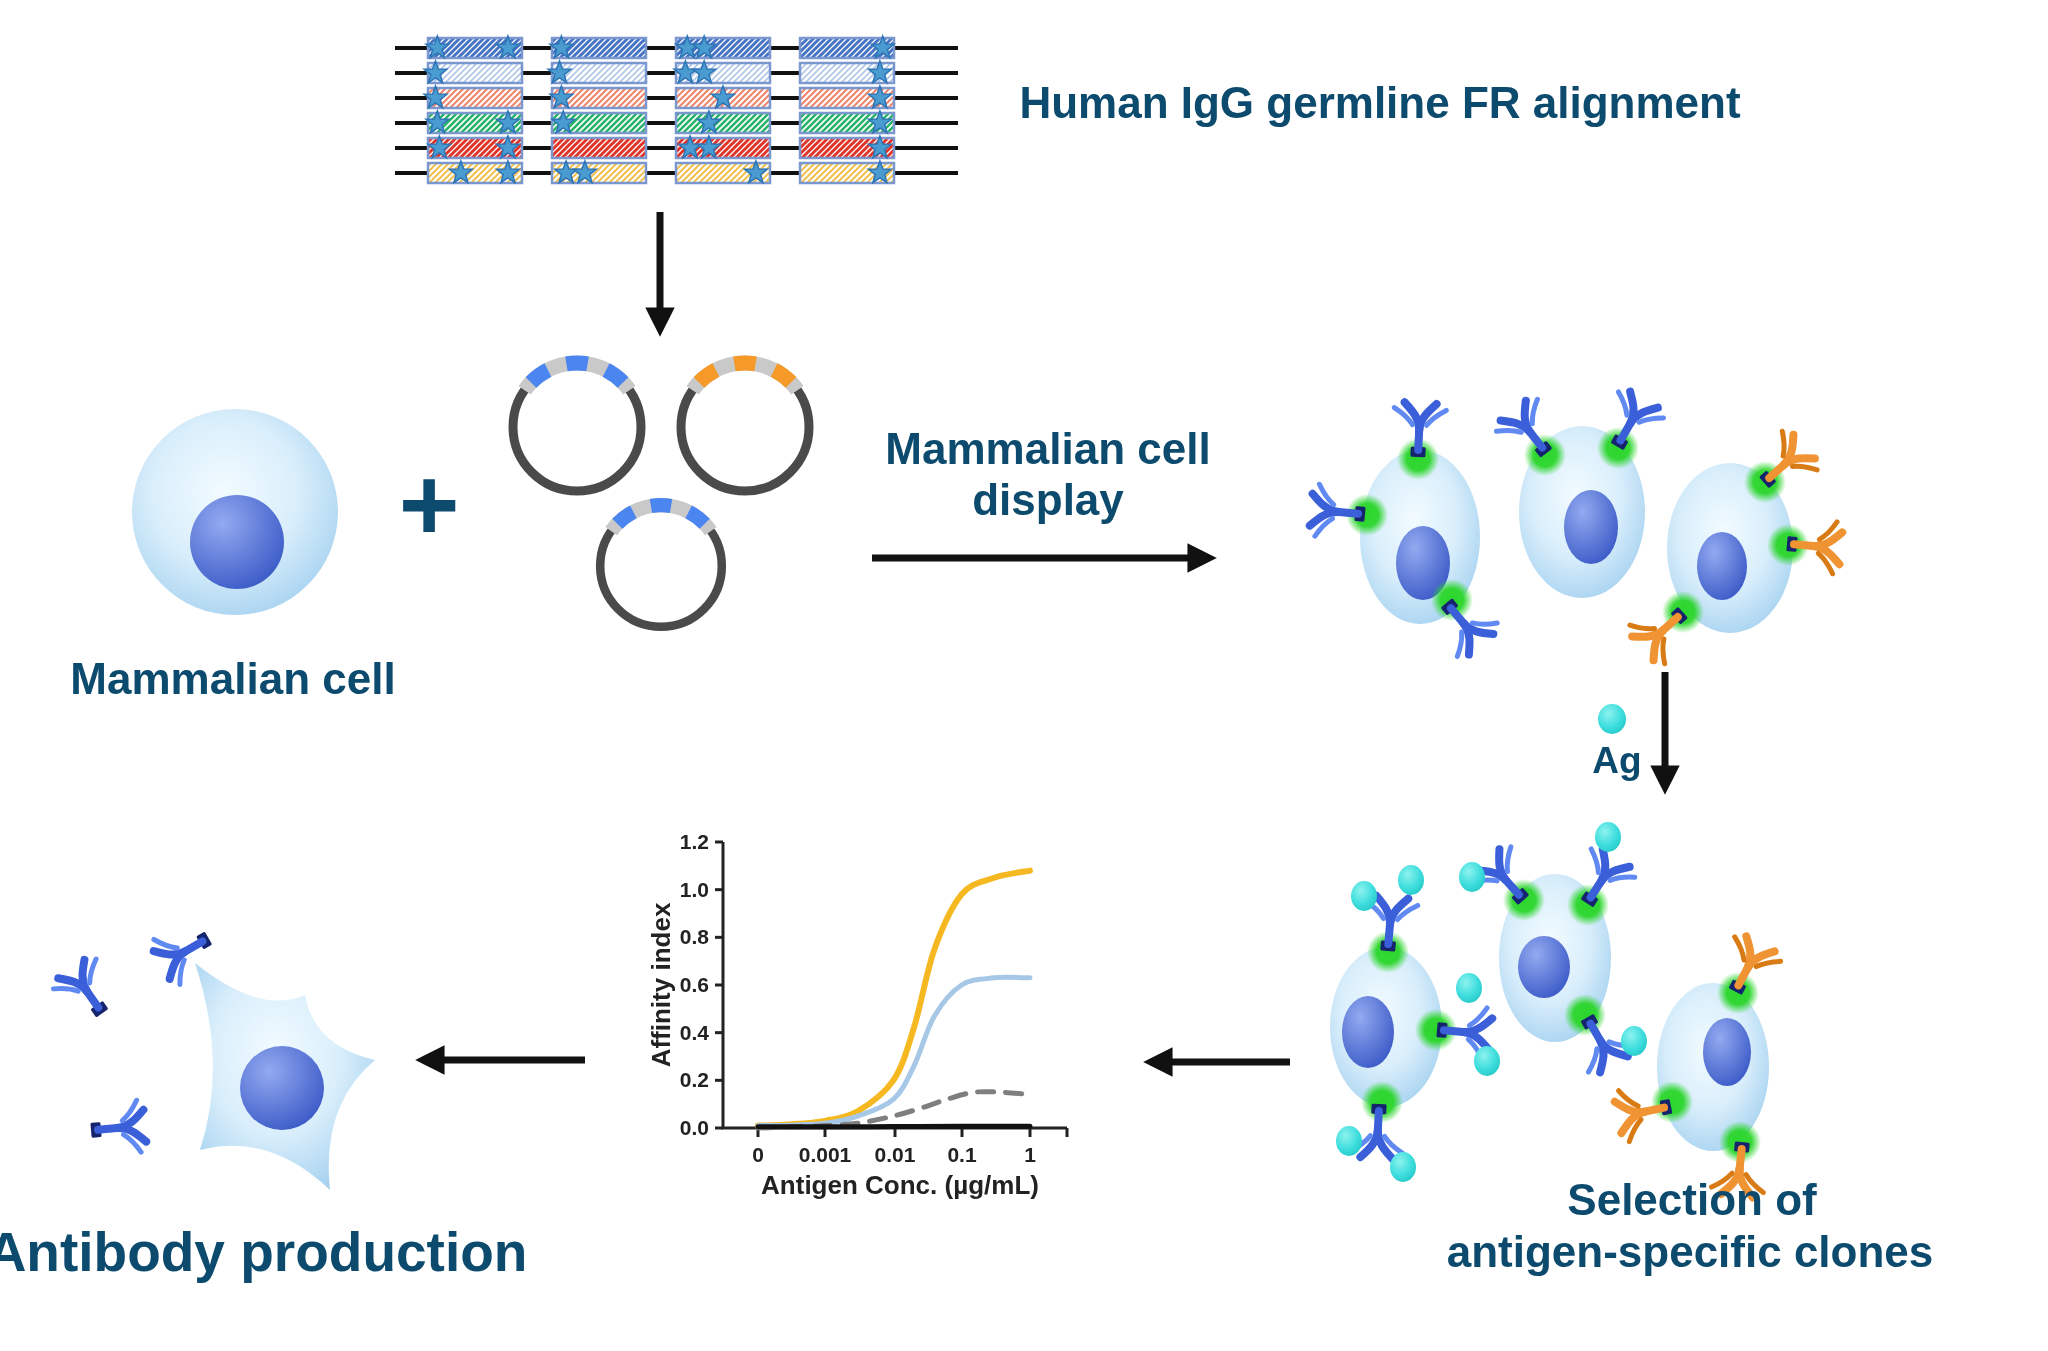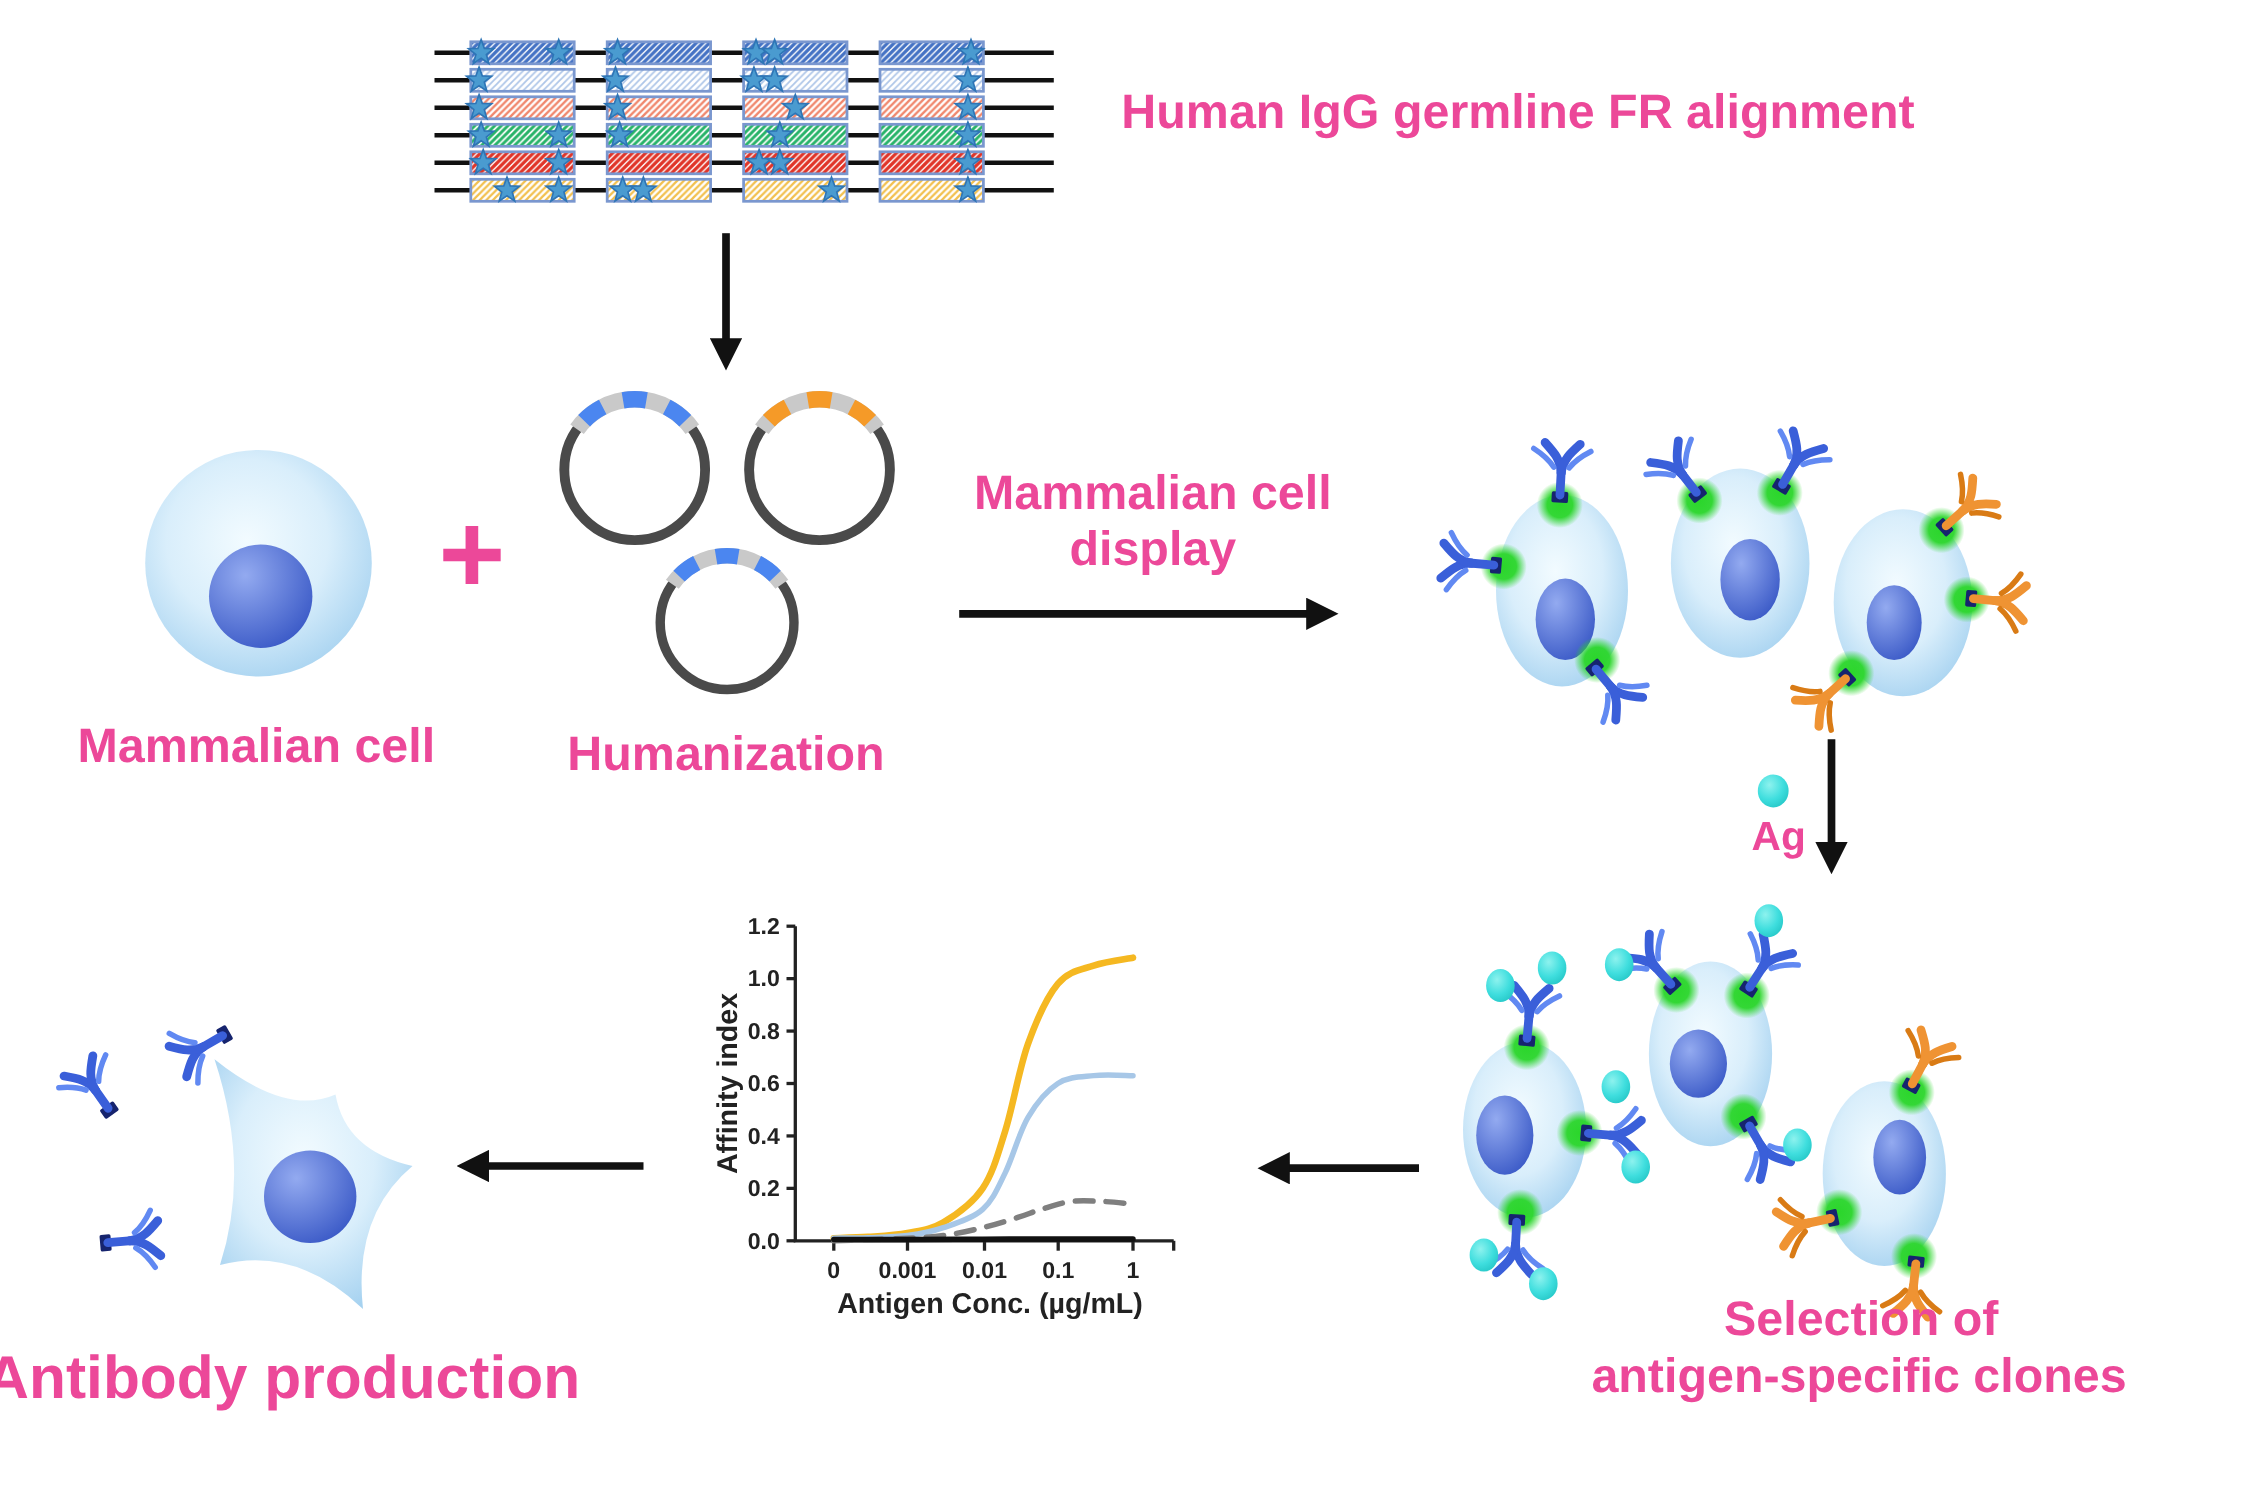--- a/index.html
+++ b/index.html
@@ -1,19 +1,19 @@
 <!DOCTYPE html>
 <html style="--text: #1b1b1b; --arrow: #111111; --cell-body-light: #f2fbff; --cell-body-mid: #d9eefb; --cell-body-edge: #a6d2f0; --nucleus-light: #93aaf0; --nucleus-dark: #3d5cc8; --antibody-blue: #3a5fd9; --antibody-blue-light: #6189f2; --antibody-orange: #ef9333; --antibody-orange-dark: #d97b15; --anchor-navy: #16246e; --display-spot-green: #2bd62b; --antigen-cyan: #3fdede; --antigen-cyan-light: #8df2ee; --antigen-cyan-dark: #25c7c7; --plasmid-ring: #4a4a4a; --plasmid-gray: #c9c9c9; --plasmid-blue: #4b86f0; --plasmid-orange: #f59a28; --star-fill: #4a9bd0; --star-stroke: #2e75b6; --box-border: #7a97cf; --chart-yellow: #f5b821; --chart-blue: #a7c7e7; --chart-gray: #7f7f7f; --chart-black: #111111;"><head>
 <meta charset="utf-8">
 <style>
   html,body{margin:0;padding:0;background:#ffffff;}
   #canvas{position:relative;width:2048px;height:1351px;background:#fff;overflow:hidden;
           font-family:"Liberation Sans",sans-serif;}
   #scene{position:absolute;left:0;top:0;}
-  .lbl{position:absolute;transform:translate(-50%,-50%);font-weight:bold;color:#ec4899;
+  .lbl{position:absolute;transform:translate(-50%,-50%);font-weight:bold;color:#0c4a6e;
        white-space:nowrap;text-align:left;font-size:44px;line-height:1.1;}
   .lbl-big{font-size:55px;}
   .lbl-ag{font-size:37px;}
   .lbl-plus{font-size:104px;font-weight:bold;}
   
   .ab-anchor{fill:var(--anchor-navy,#16246e);}
   .ab-heavy{stroke:var(--ab,var(--antibody-blue,#3a5fd9));stroke-width:8;fill:none;stroke-linecap:round;}
   .ab-light{stroke:var(--abl,var(--antibody-blue-light,#6189f2));stroke-width:5;fill:none;stroke-linecap:round;}
   .ab-orange{--ab:var(--antibody-orange,#ef9333);--abl:var(--antibody-orange-dark,#d97b15);}
   .star-p{fill:var(--star-fill,#4a9bd0);stroke:var(--star-stroke,#2e75b6);stroke-width:1.5;}
@@ -294,21 +294,20 @@
     <circle cx="282" cy="1088" r="42" fill="url(#gNuc)"></circle>
     <use href="#ab-shape" transform="translate(205,940) rotate(-120)"></use>
     <use href="#ab-shape" transform="translate(100,1010) rotate(-35)"></use>
     <use href="#ab-shape" transform="translate(95,1130) rotate(85)"></use>
   </g>
 </svg>
 
 <div class="lbl" style="left:1380px;top:103px;">Human IgG germline FR alignment</div>
 <div class="lbl" style="left:233px;top:679px;">Mammalian cell</div>
 <div class="lbl lbl-plus" style="left:429px;top:504px;">+</div>
-<div class="lbl" style="left:660px;top:686px;">Humanization</div>
 <div class="lbl" style="left:1048px;top:449px;">Mammalian cell</div>
 <div class="lbl" style="left:1048px;top:500px;">display</div>
 <div class="lbl lbl-ag" style="left:1617px;top:761px;">Ag</div>
 <div class="lbl" style="left:1692px;top:1200px;">Selection of</div>
 <div class="lbl" style="left:1690px;top:1252px;">antigen-specific clones</div>
 <div class="lbl lbl-big" style="left:257px;top:1252px;">Antibody production</div>
 
 </div>
 
 </body></html>

